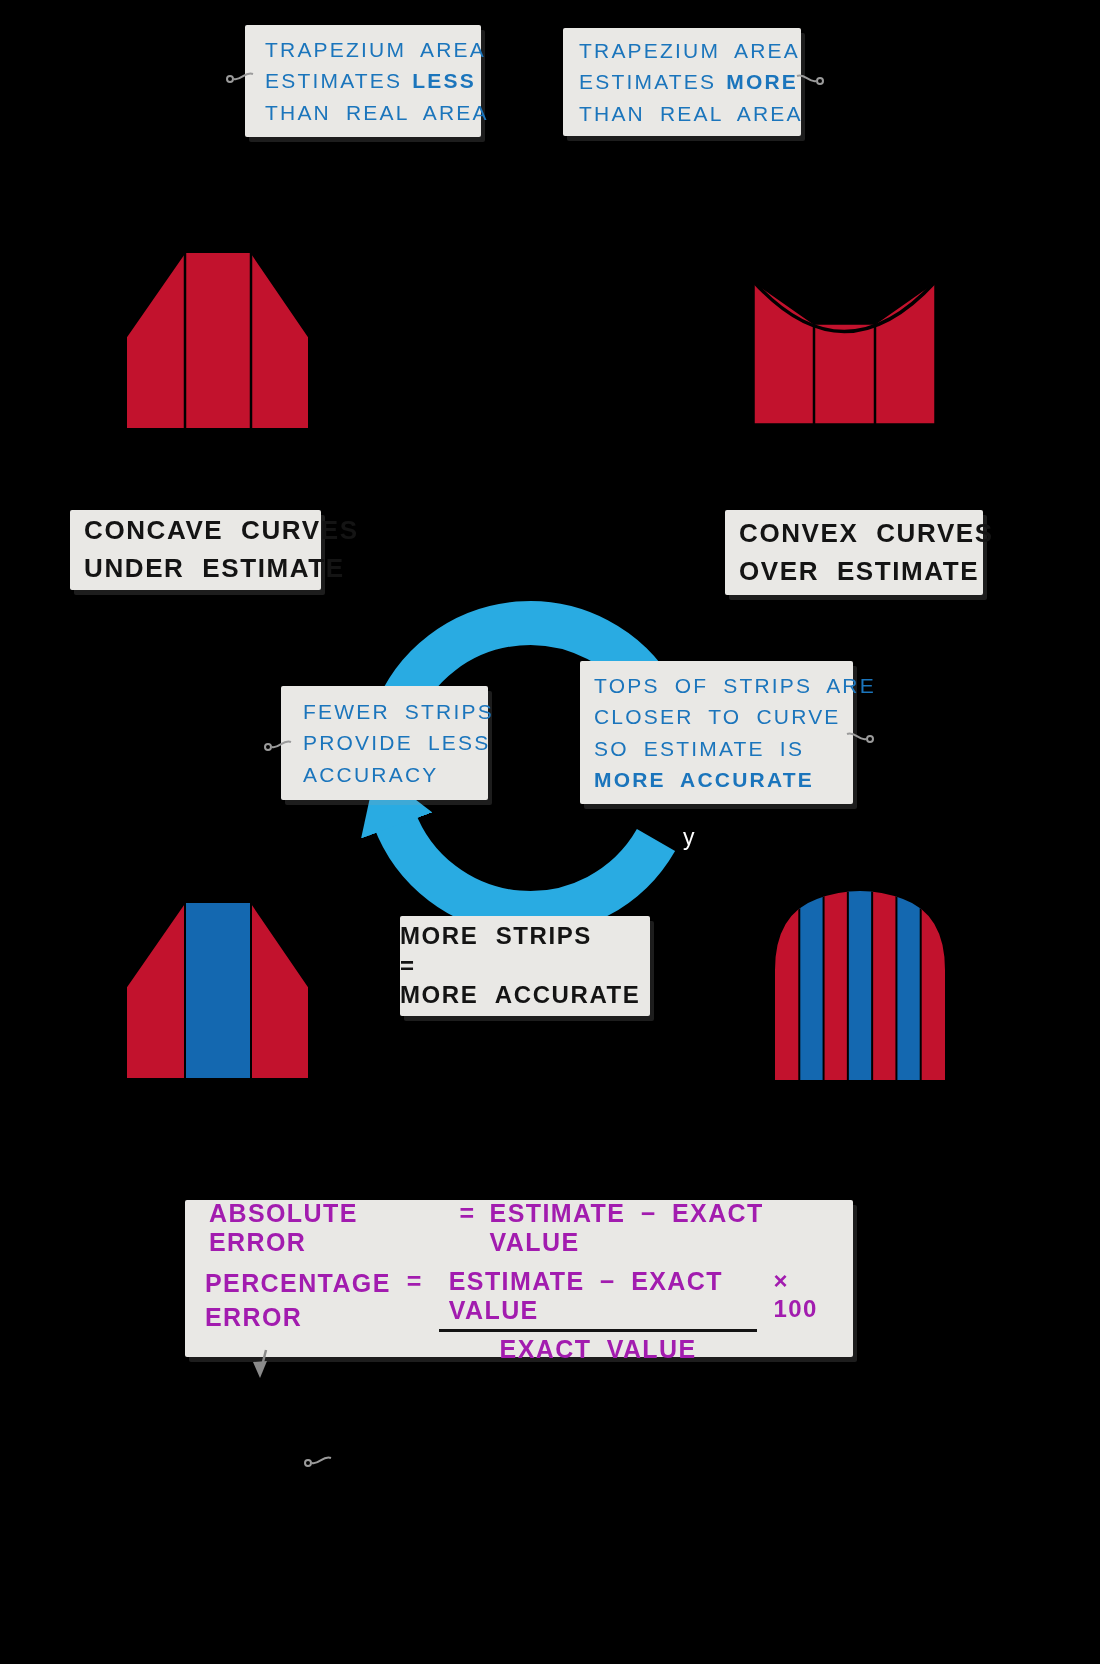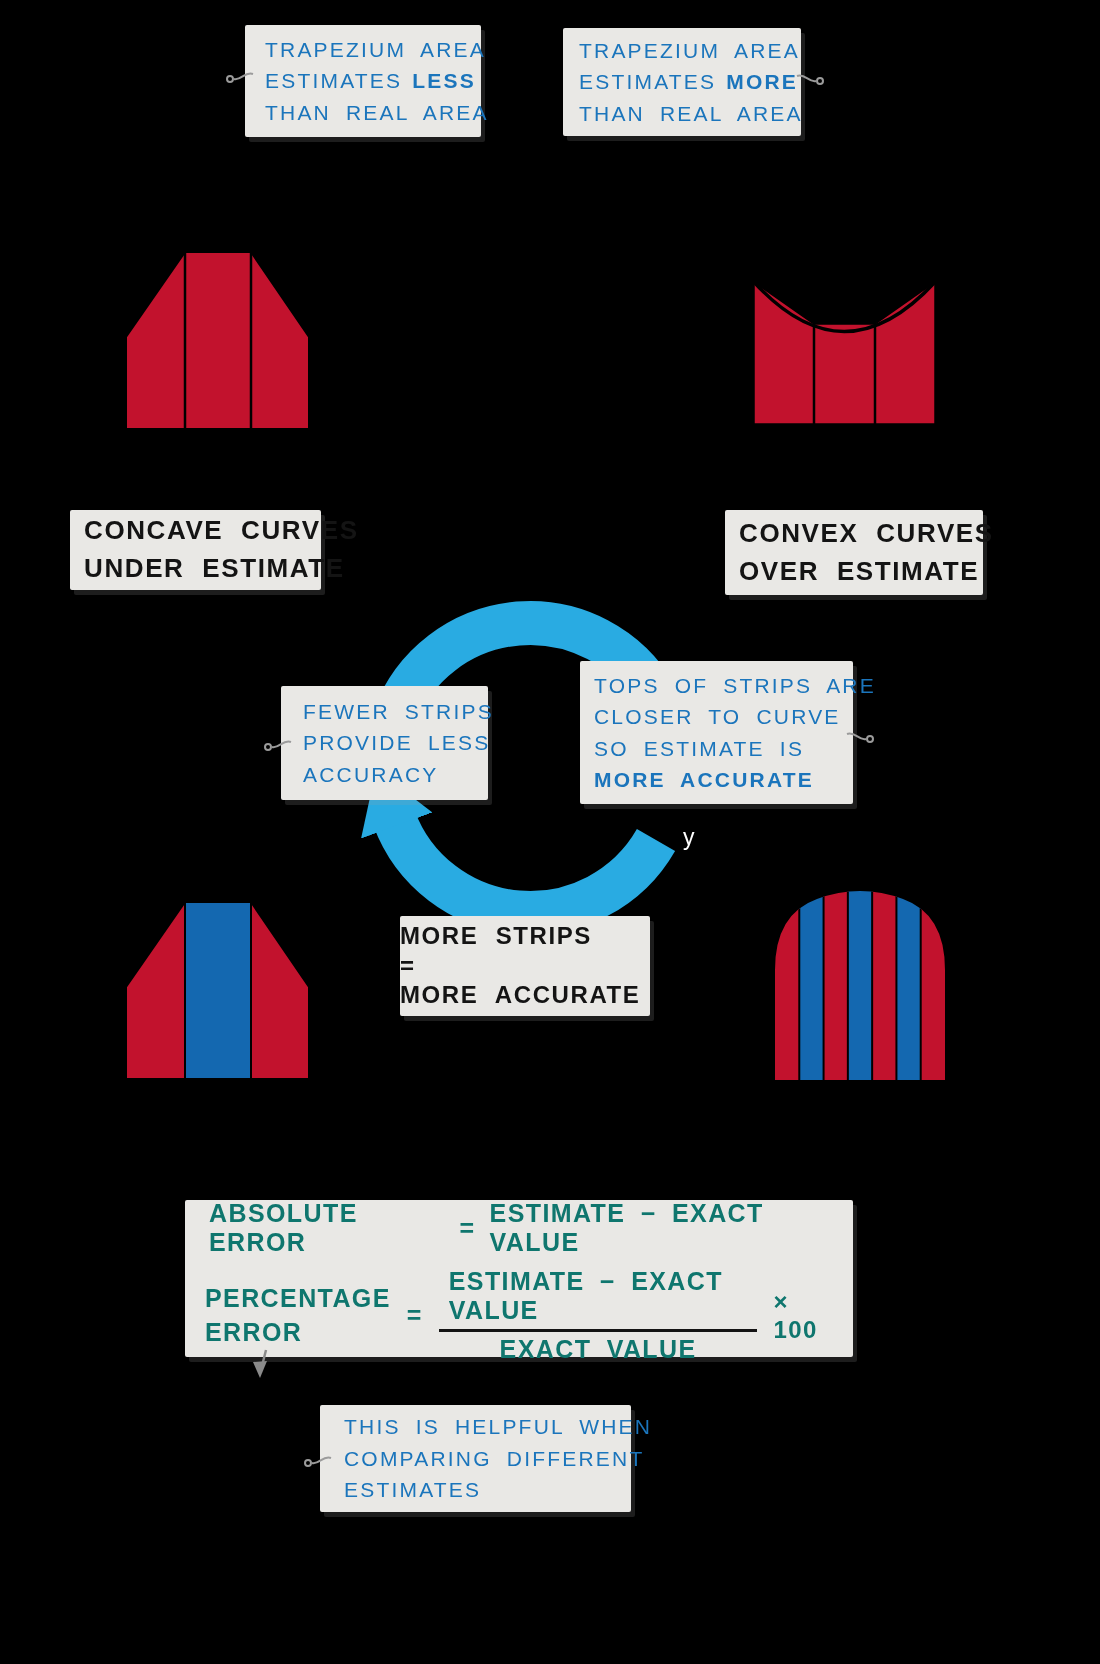--- a/index.html
+++ b/index.html
@@ -39,21 +39,21 @@
   .tops  { left:580px; top:661px; width:273px; height:143px; padding-left:14px; }
   .tops .bold { font-weight:800; }
 
   .more { left:400px; top:916px; width:250px; height:100px; align-items:flex-start; text-align:center; }
   .more .lbl { font-size:24px; }
   .more .eq { line-height:1.0; }
 
   .y-label { position:absolute; left:683px; top:824px; color:#fff; font-size:23px; font-weight:400; }
 
   .formula { left:185px; top:1200px; width:668px; height:157px; padding:10px 20px; }
-  .f-row { display:flex; align-items:center; color:#0f766e; font-weight:700; font-size:25px; letter-spacing:1.4px; word-spacing:7px; }
+  .f-row { display:flex; align-items:flex-start; color:#a21caf; font-weight:700; font-size:25px; letter-spacing:1.4px; word-spacing:7px; }
   .f-row1 { margin:6px 0 4px 4px; gap:14px; }
   .f-row2 { margin-top:6px; gap:16px; }
   .f-stack { display:flex; flex-direction:column; line-height:1.35; }
   .f-frac { display:flex; flex-direction:column; align-items:center; }
   .f-num { padding:0 10px 4px 10px; border-bottom:3px solid #141414; }
   .f-den { padding-top:3px; }
   .f-mult { font-size:24px; }
 
   .helpful { left:320px; top:1405px; width:311px; height:107px; padding-left:24px; }
 
@@ -194,23 +194,18 @@
         <span class="f-den">EXACT VALUE</span>
       </span>
       <span class="f-mult">× 100</span>
     </div>
   </div>
   <svg class="conn" style="left:250px; top:1348px;" width="26" height="34">
     <path d="M16,2 L12,18" stroke="#8a8a8a" stroke-width="2.5" fill="none"></path>
     <path d="M3,14 L10,30 L17,13 Z" fill="#8a8a8a"></path>
   </svg>
 
-  <div class="box helpful">
-    <div class="cl t-blue">THIS IS HELPFUL WHEN</div>
-    <div class="cl t-blue">COMPARING DIFFERENT</div>
-    <div class="cl t-blue">ESTIMATES</div>
-  </div>
   <svg class="conn" style="left:302px; top:1450px;" width="30" height="26">
     <path d="M29,8 C21,5 17,15 10,13" stroke="#9b9b9b" fill="none" stroke-width="2"></path>
     <circle cx="6" cy="13" r="3" fill="none" stroke="#9b9b9b" stroke-width="2"></circle>
   </svg>
 
 </div>
 
 </body></html>

